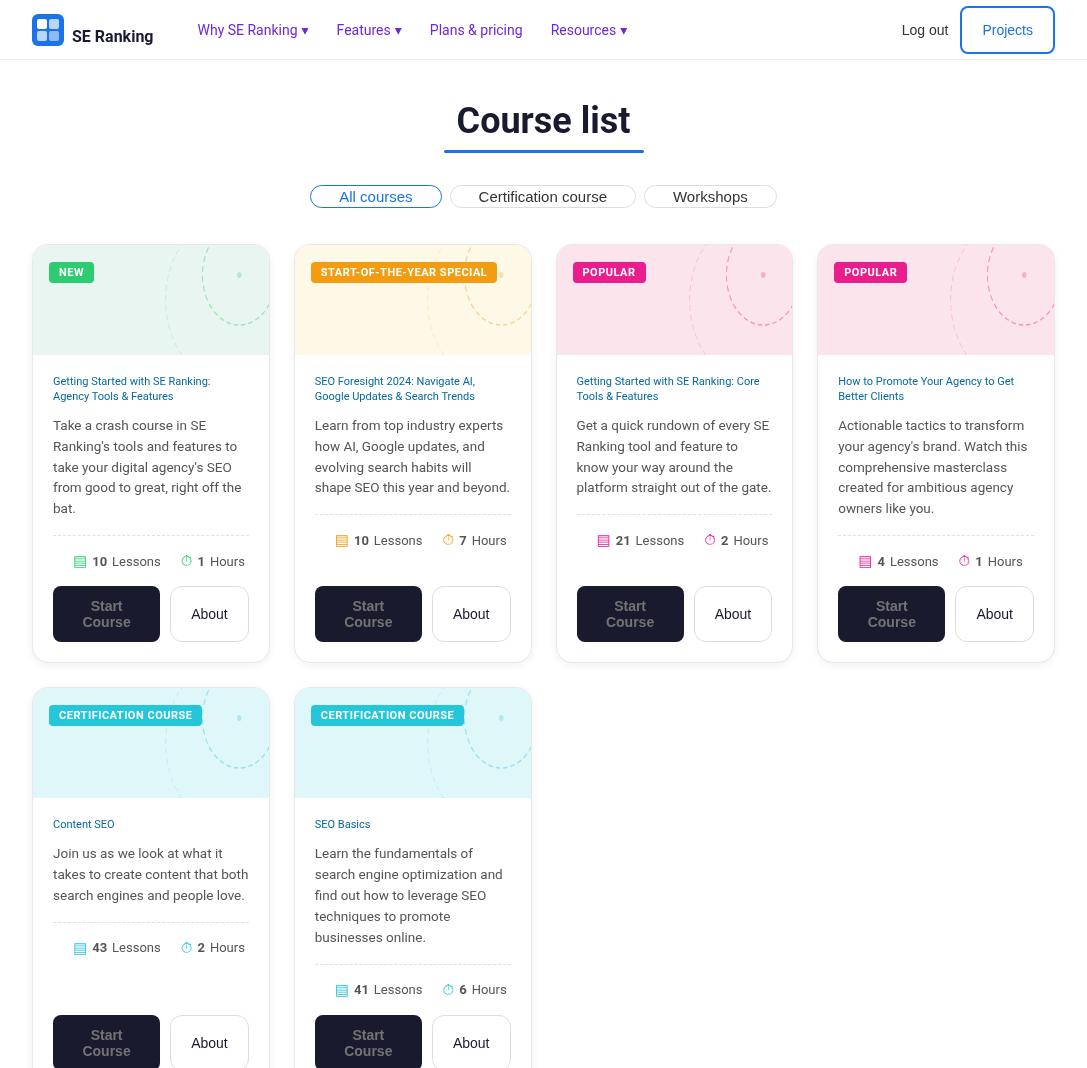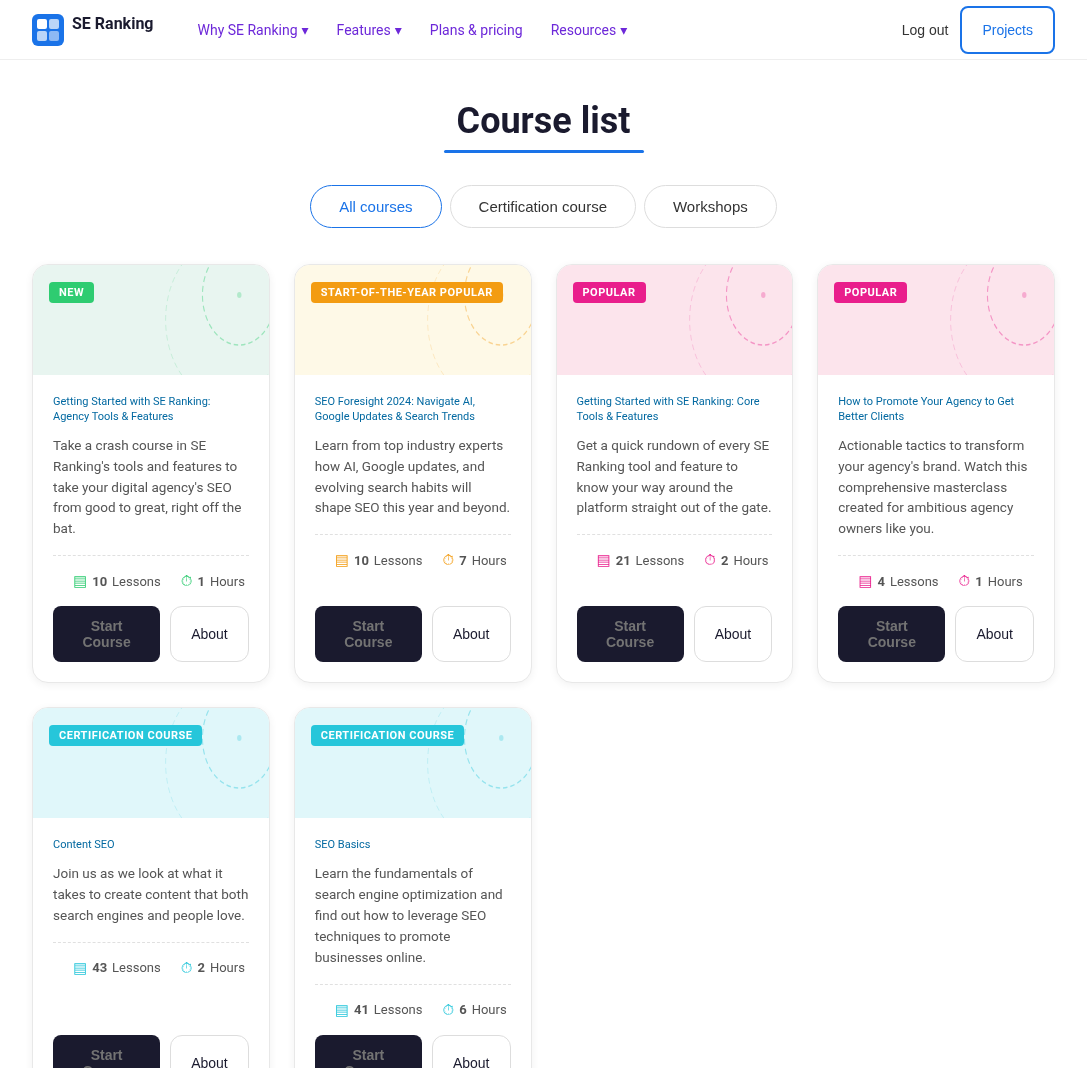--- a/index.html
+++ b/index.html
@@ -3,21 +3,21 @@
   <meta charset="utf-8">
   <style>
     * { box-sizing: border-box; margin: 0; padding: 0; }
     body { font-family: -apple-system, BlinkMacSystemFont, 'Segoe UI', Roboto, sans-serif; background: #fff; color: #1a1a2e; }
 
     
     nav {
       display: flex; align-items: center; padding: 0 32px; height: 60px;
       border-bottom: 1px solid #eee; background: #fff;
     }
-    .logo { display: flex; align-items: flex-start; gap: 8px; font-weight: 700; font-size: 16px; color: #1a1a2e; margin-right: 32px; }
+    .logo { display: flex; align-items: flex-end; gap: 8px; font-weight: 700; font-size: 16px; color: #1a1a2e; margin-right: 32px; }
     .logo-icon { width: 32px; height: 32px; }
     .nav-links { display: flex; gap: 4px; align-items: center; flex: 1; }
     .nav-link {
       padding: 6px 12px; font-size: 14px; color: #6d28d9; cursor: pointer;
       border-radius: 6px; display: flex; align-items: center; gap: 4px;
     }
     .nav-actions { display: flex; gap: 12px; align-items: center; }
     .btn-logout { font-size: 14px; color: #333; cursor: pointer; background: none; border: none; }
     .btn-projects {
       font-size: 14px; color: #1a73e8; cursor: pointer; background: none;
@@ -31,21 +31,21 @@
       text-align: center; font-size: 36px; font-weight: 700; color: #1a1a2e; margin-bottom: 8px;
     }
     .title-underline {
       width: 200px; height: 3px; background: #1a73e8; margin: 0 auto 32px;
       border-radius: 2px;
     }
 
     
     .tabs { display: flex; justify-content: center; gap: 8px; margin-bottom: 36px; }
     .tab {
-      padding: 12px 28px; border-radius: 24px; font-size: 15px; cursor: pointer;
+      padding: 2px 28px; border-radius: 24px; font-size: 15px; cursor: pointer;
       border: 1.5px solid #ddd; background: #fff; color: #333; font-weight: 400;
     }
     .tab.active {
       border-color: #1a73e8; color: #1a73e8; background: #fff; font-weight: 500;
     }
 
     
     .course-grid {
       display: grid; grid-template-columns: repeat(4, 1fr); gap: 24px;
     }
@@ -182,21 +182,21 @@
       <button class="btn-about">About</button>
     </div>
   </div>
       <div class="course-card">
     <div class="card-header bg-cream">
       <svg viewBox="0 0 320 110" xmlns="http://www.w3.org/2000/svg" preserveAspectRatio="none">
     <circle cx="280" cy="30" r="50" fill="none" stroke="#f39c12" stroke-width="1.5" stroke-dasharray="6 4"></circle>
     <circle cx="260" cy="55" r="80" fill="none" stroke="#f39c12" stroke-width="1" stroke-dasharray="6 4" opacity="0.5"></circle>
     <circle cx="280" cy="30" r="3" fill="#f39c12" opacity="0.7"></circle>
   </svg>
-      <span class="card-badge badge-special">START-OF-THE-YEAR POPULAR</span>
+      <span class="card-badge badge-special">START-OF-THE-YEAR SPECIAL</span>
     </div>
     <div class="card-body">
       <div class="card-title">SEO Foresight 2024: Navigate AI, Google Updates &amp; Search Trends</div>
       <div class="card-desc">Learn from top industry experts how AI, Google updates, and evolving search habits will shape SEO this year and beyond.</div>
       <div class="card-meta">
         <div class="meta-item">
           <span class="meta-icon" style="color:#f39c12">▤</span>
           <strong>10</strong> 
               <span>Lessons</span>
         </div>

